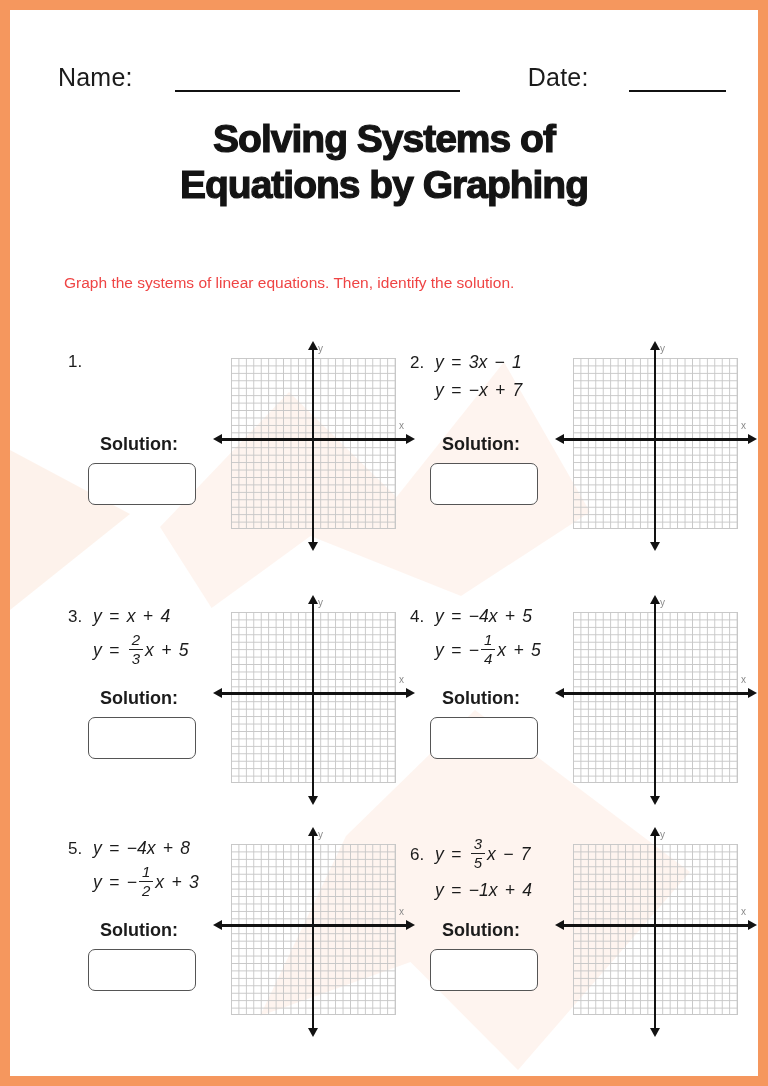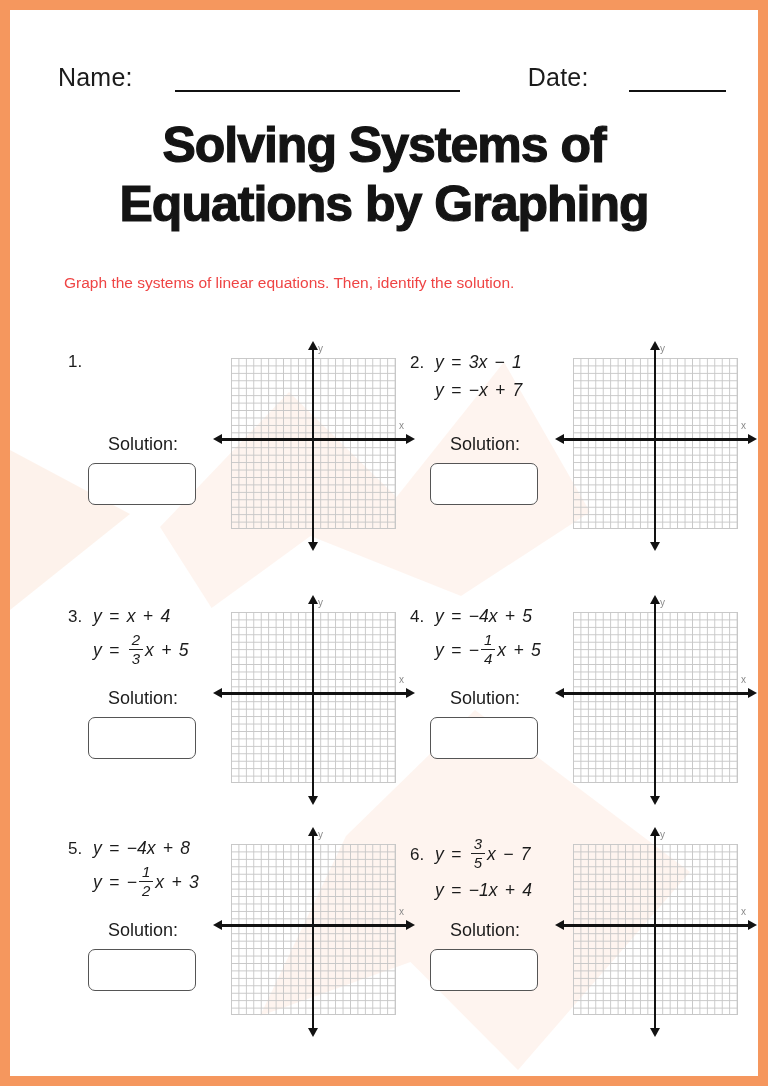--- a/index.html
+++ b/index.html
@@ -15,36 +15,36 @@
   .wm-c{left:0;top:440px;width:120px;height:160px;opacity:0.12;
         clip-path:polygon(0% 0%,100% 40%,0% 100%);}
   
   .name-row{position:absolute;top:50px;left:48px;width:668px;display:flex;align-items:flex-end;z-index:1;gap:40px;}
   .fld-label{font-size:25px;letter-spacing:0.2px;}
   .fld-line{border-bottom:2.5px solid #111;height:30px;}
   .name-line{width:322px;margin-left:2px;}
   .date-label{margin-left:28px;}
   .date-line{width:110px;}
   .title{position:absolute;top:106px;left:0;width:100%;text-align:center;z-index:1;
-         font-size:50px;font-weight:bold;letter-spacing:-1px;line-height:1.18;color:#141414;
+         font-size:39px;font-weight:bold;letter-spacing:-1px;line-height:1.18;color:#141414;
          -webkit-text-stroke:1.2px #141414;}
   .instructions{position:absolute;top:264px;left:54px;font-size:15.5px;color:#ef4444;z-index:1;}
   
   .problems{position:absolute;top:330px;left:58px;width:684px;z-index:1;
             display:grid;grid-template-columns:342px 342px;grid-template-rows:254px 232px 250px;}
   .cell{position:relative;display:flex;}
   .left{width:150px;padding-top:12px;flex:0 0 150px;}
   .prob{display:flex;align-items:baseline;min-height:80px;}
   .pnum{width:25px;font-size:17px;flex:0 0 25px;}
   .eq{font-style:italic;font-size:17.5px;margin-bottom:7px;word-spacing:2.5px;white-space:nowrap;}
   .frac{display:inline-flex;flex-direction:column;align-items:center;vertical-align:middle;
         line-height:1.05;font-size:15px;margin:0 2px;transform:translateY(-2px);}
   .frac .num{border-bottom:1.6px solid #222;padding:0 3px 1px;}
   .frac .den{padding-top:1px;}
-  .sol-label{font-size:18px;margin:2px 0 8px 40px;}
+  .sol-label{font-size:18px;margin:2px 0 8px 32px;font-weight:bold;}
   .sol-box{width:106px;height:40px;border:1.4px solid #555;border-radius:7px;margin-left:20px;background:#fff;}
   
   .graph{position:relative;width:192px;height:202px;margin-top:6px;}
   .ggrid{position:absolute;left:13px;top:12px;width:164px;height:170px;
          border-right:1px solid #c7c7c7;border-bottom:1px solid #c7c7c7;
          background-image:linear-gradient(to right,#c7c7c7 1px,transparent 1px),
                           linear-gradient(to bottom,#c7c7c7 1px,transparent 1px);
          background-size:7.45px 7.45px;}
   .vax{position:absolute;left:93.7px;top:3px;width:2.6px;height:194px;background:#121212;}
   .hax{position:absolute;left:3px;top:92.4px;width:186px;height:2.6px;background:#121212;}

